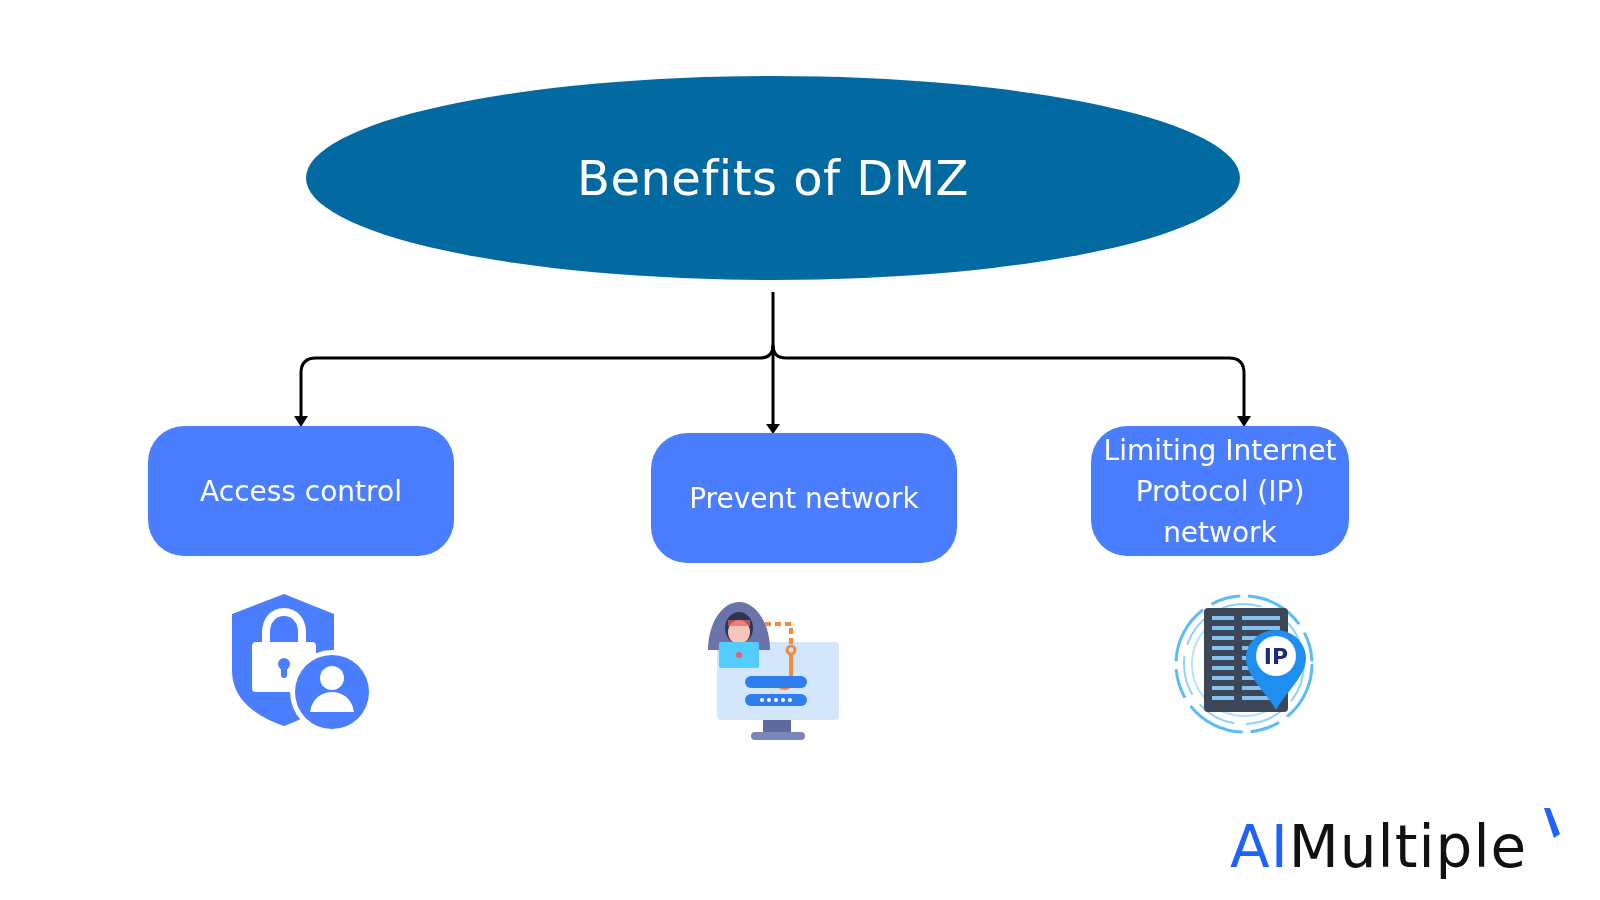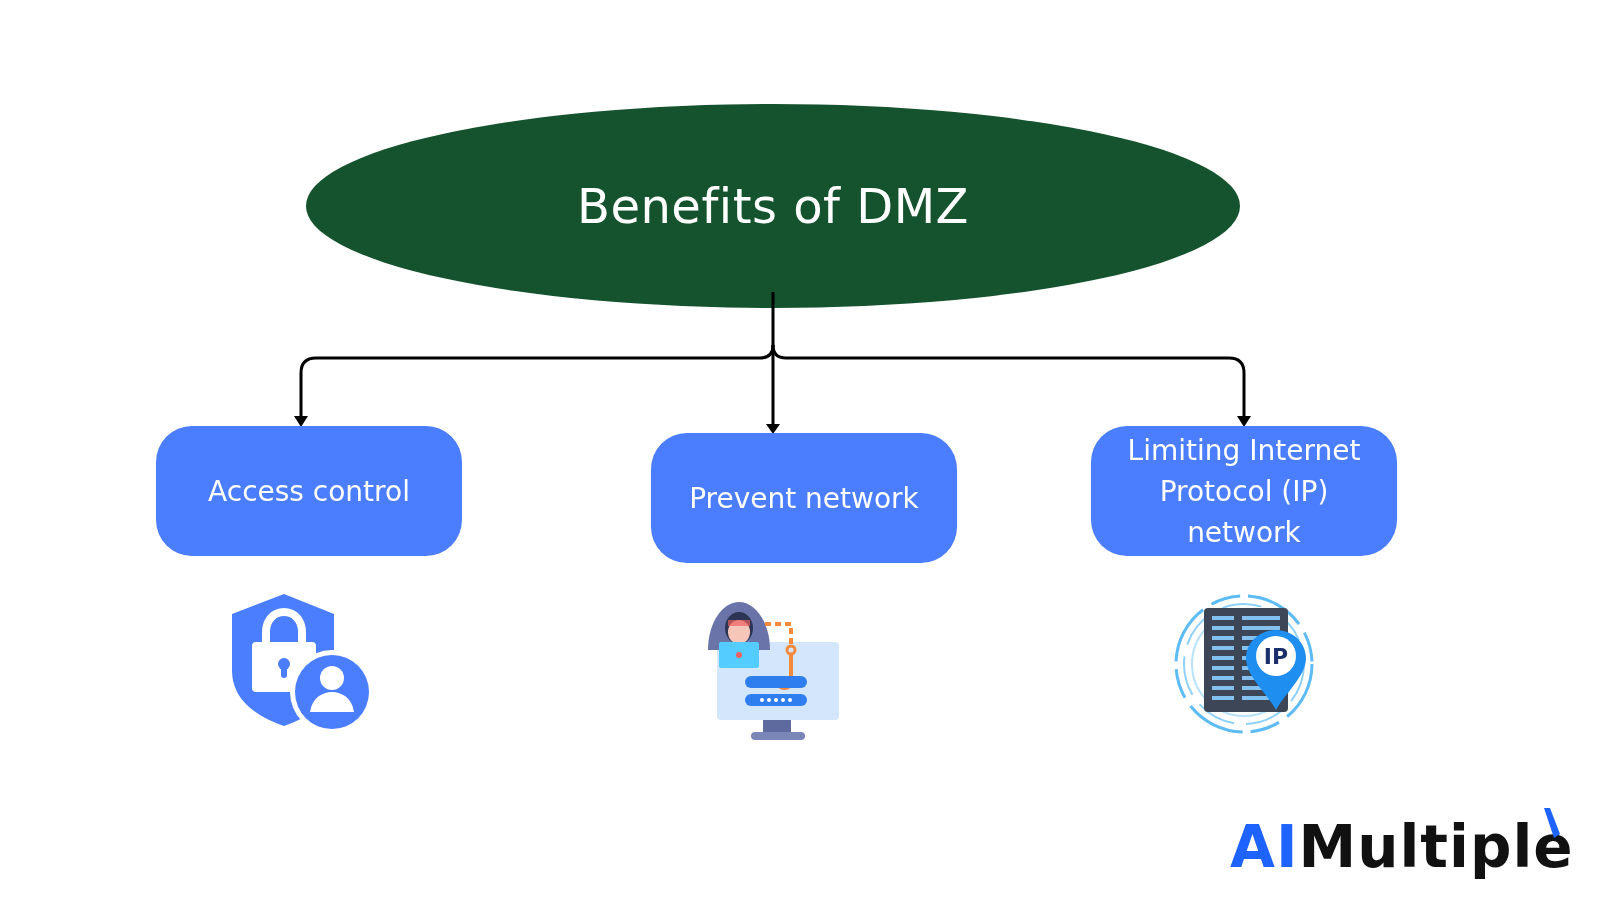--- a/index.html
+++ b/index.html
@@ -1,41 +1,41 @@
 <!DOCTYPE html>
 <html><head>
 <meta charset="utf-8">
 <style>
   html, body { margin: 0; padding: 0; }
   body {
     width: 1600px; height: 900px; background: #ffffff; position: relative; overflow: hidden;
     font-family: "Liberation Sans", "DejaVu Sans", sans-serif;
   }
   .root-ellipse {
-    position: absolute; left: 306px; top: 104px; width: 934px; height: 204px;
-    background: #14532d; border-radius: 50%;
+    position: absolute; left: 306px; top: 76px; width: 934px; height: 204px;
+    background: #0369a1; border-radius: 50%;
     display: flex; align-items: center; justify-content: center; text-align: right;
   }
   .root-title { color: #ffffff; font-size: 48px; font-family: "DejaVu Sans", sans-serif; font-weight: 500; letter-spacing: 0.5px; }
   svg.connectors { position: absolute; left: 0; top: 0; }
   .node {
     position: absolute; background: #4a7efe; border-radius: 36px;
     display: flex; align-items: center; justify-content: center; text-align: center;
     color: #ffffff; font-family: "DejaVu Sans", sans-serif; font-size: 28px; line-height: 41px;
   }
-  .node-1 { left: 156px; top: 426px; width: 306px; height: 130px; }
+  .node-1 { left: 148px; top: 426px; width: 306px; height: 130px; }
   .node-2 { left: 620px; top: 433px; width: 306px; height: 130px; margin-left: 31px; }
-  .node-3 { left: 1091px; top: 426px; width: 306px; height: 130px; }
+  .node-3 { left: 1091px; top: 426px; width: 258px; height: 130px; }
   .icon { position: absolute; }
   .logo {
     position: absolute; left: 1230px; top: 812px; font-family: "DejaVu Sans", sans-serif;
     font-size: 58px; letter-spacing: 1px; line-height: 70px;
   }
-  .logo .ai { color: #1f63ff; font-weight: 700; }
-  .logo .multiple { color: #111111; font-weight: 700; }
+  .logo .ai { color: #1f63ff; font-weight: 400; }
+  .logo .multiple { color: #111111; font-weight: 400; }
   .logo-mark { position: absolute; left: 1536px; top: 806px; }
 </style>
 </head>
 <body>
 
 <div class="root-ellipse">
   <span class="root-title">Benefits of DMZ</span>
 </div>
 
 <svg class="connectors" width="1600" height="900">

